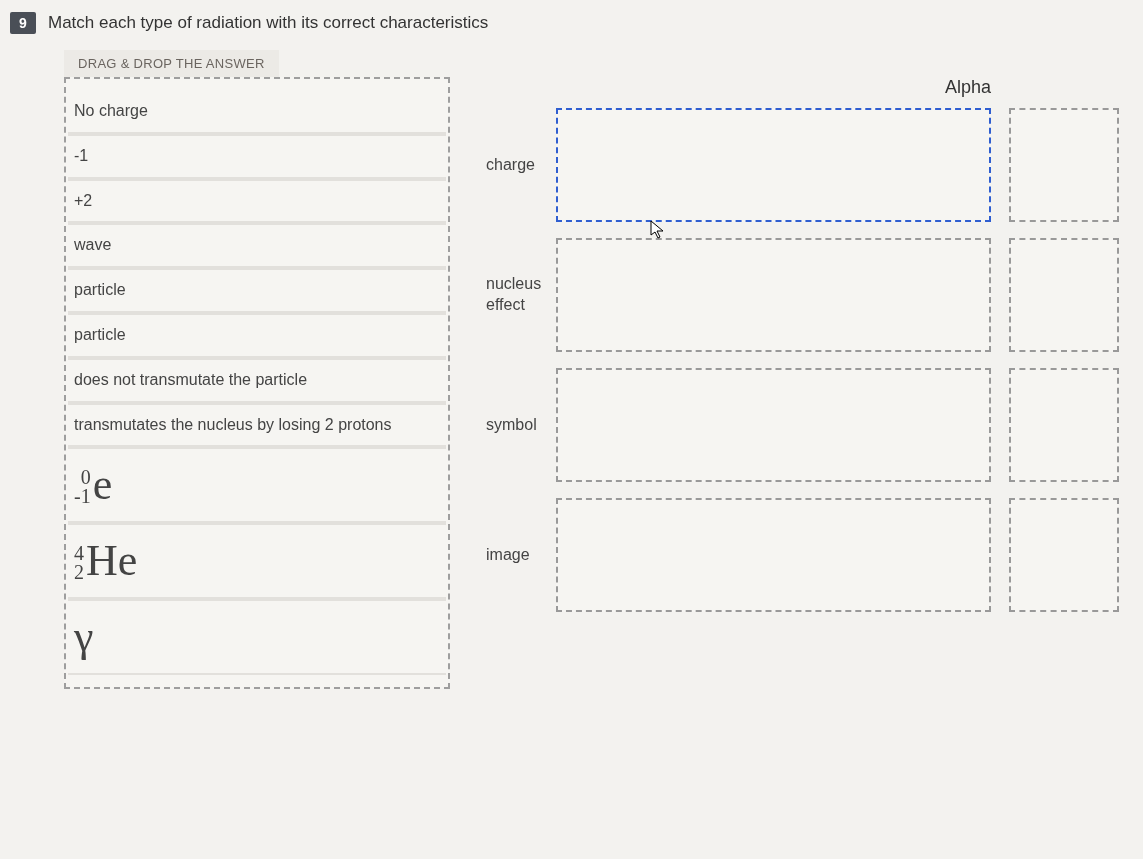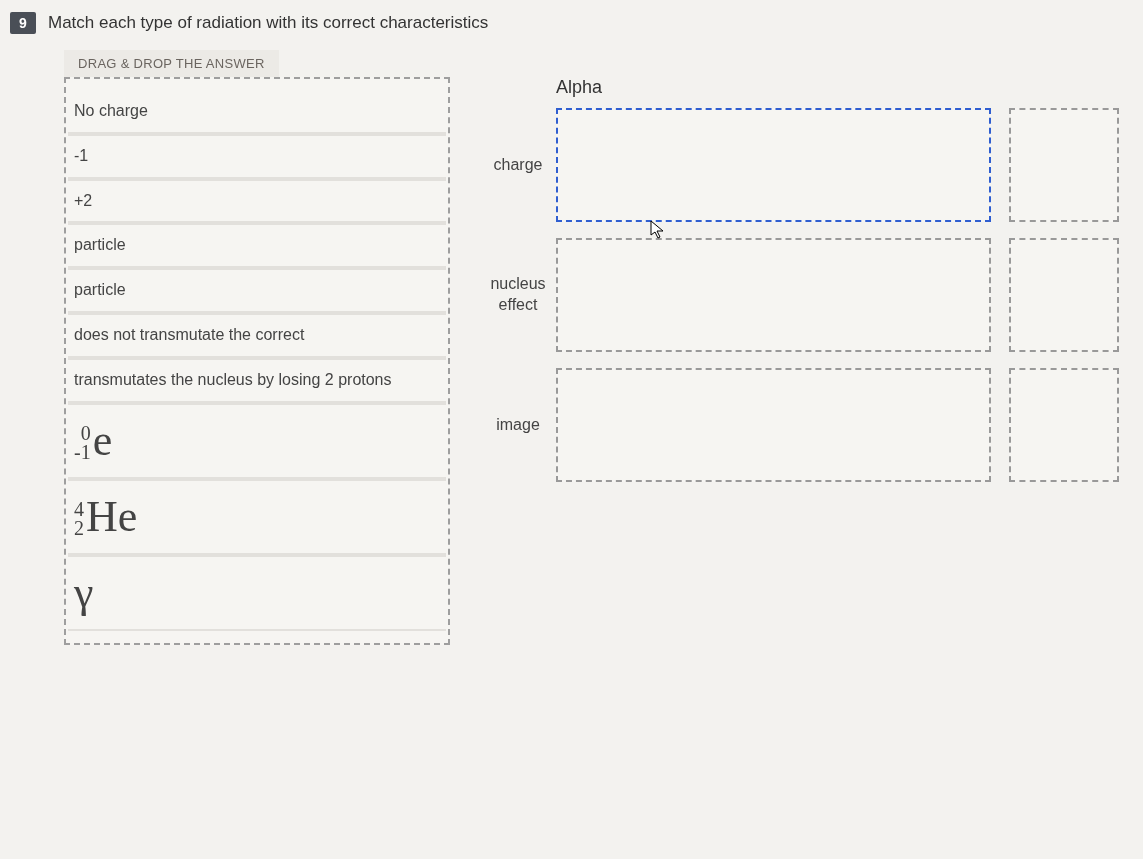--- a/index.html
+++ b/index.html
@@ -100,35 +100,34 @@
     margin-right: 2px;
     position: relative;
     top: 2px;
   }
 
   .grid-area {
     margin-left: 36px;
     flex: 1;
   }
   .col-title {
-    text-align: left;
+    text-align: right;
     font-size: 18px;
     color: #333;
     margin: 0 0 10px 0;
     width: 435px;
     margin-left: 70px;
   }
   .grid-row {
     display: flex;
     align-items: center;
     margin-bottom: 16px;
   }
   .row-label {
     width: 70px;
-    text-align: center;
     font-size: 16px;
     color: #444;
     line-height: 1.3;
     padding-right: 6px;
   }
   .drop-zone {
     width: 435px;
     height: 114px;
     border: 2px dashed #999;
     background: #f6f5f2;
@@ -164,23 +163,24 @@
   <div class="dd-label-wrap">
     <span class="dd-label">DRAG &amp; DROP THE ANSWER</span>
   </div>
 
   <div class="content">
 
     <div class="answer-pool" id="answer-pool">
         <div class="answer-item">No charge</div>
         <div class="answer-item">-1</div>
         <div class="answer-item">+2</div>
+        <div class="answer-item">wave</div>
         <div class="answer-item">particle</div>
         <div class="answer-item">particle</div>
-        <div class="answer-item">does not transmutate the correct</div>
+        <div class="answer-item">does not transmutate the particle</div>
         <div class="answer-item">transmutates the nucleus by losing 2 protons</div>
         <div class="answer-item symbol"><span class="sym-main">
             <span class="sym-stack">
               <span>0</span>
               <span>-1</span>
             </span>
             <span>e</span>
           </span></div>
         <div class="answer-item symbol"><span class="sym-main">
             <span class="sym-stack">
@@ -201,20 +201,25 @@
             <div class="row-label">charge</div>
             <div class="drop-zone active"></div>
             <div class="drop-zone partial"></div>
           </div>
           <div class="grid-row">
             <div class="row-label">nucleus effect</div>
             <div class="drop-zone"></div>
             <div class="drop-zone partial"></div>
           </div>
           <div class="grid-row">
+            <div class="row-label">symbol</div>
+            <div class="drop-zone"></div>
+            <div class="drop-zone partial"></div>
+          </div>
+          <div class="grid-row">
             <div class="row-label">image</div>
             <div class="drop-zone"></div>
             <div class="drop-zone partial"></div>
           </div>
         </div>
     </div>
 
   </div>
 
   <div class="cursor">

